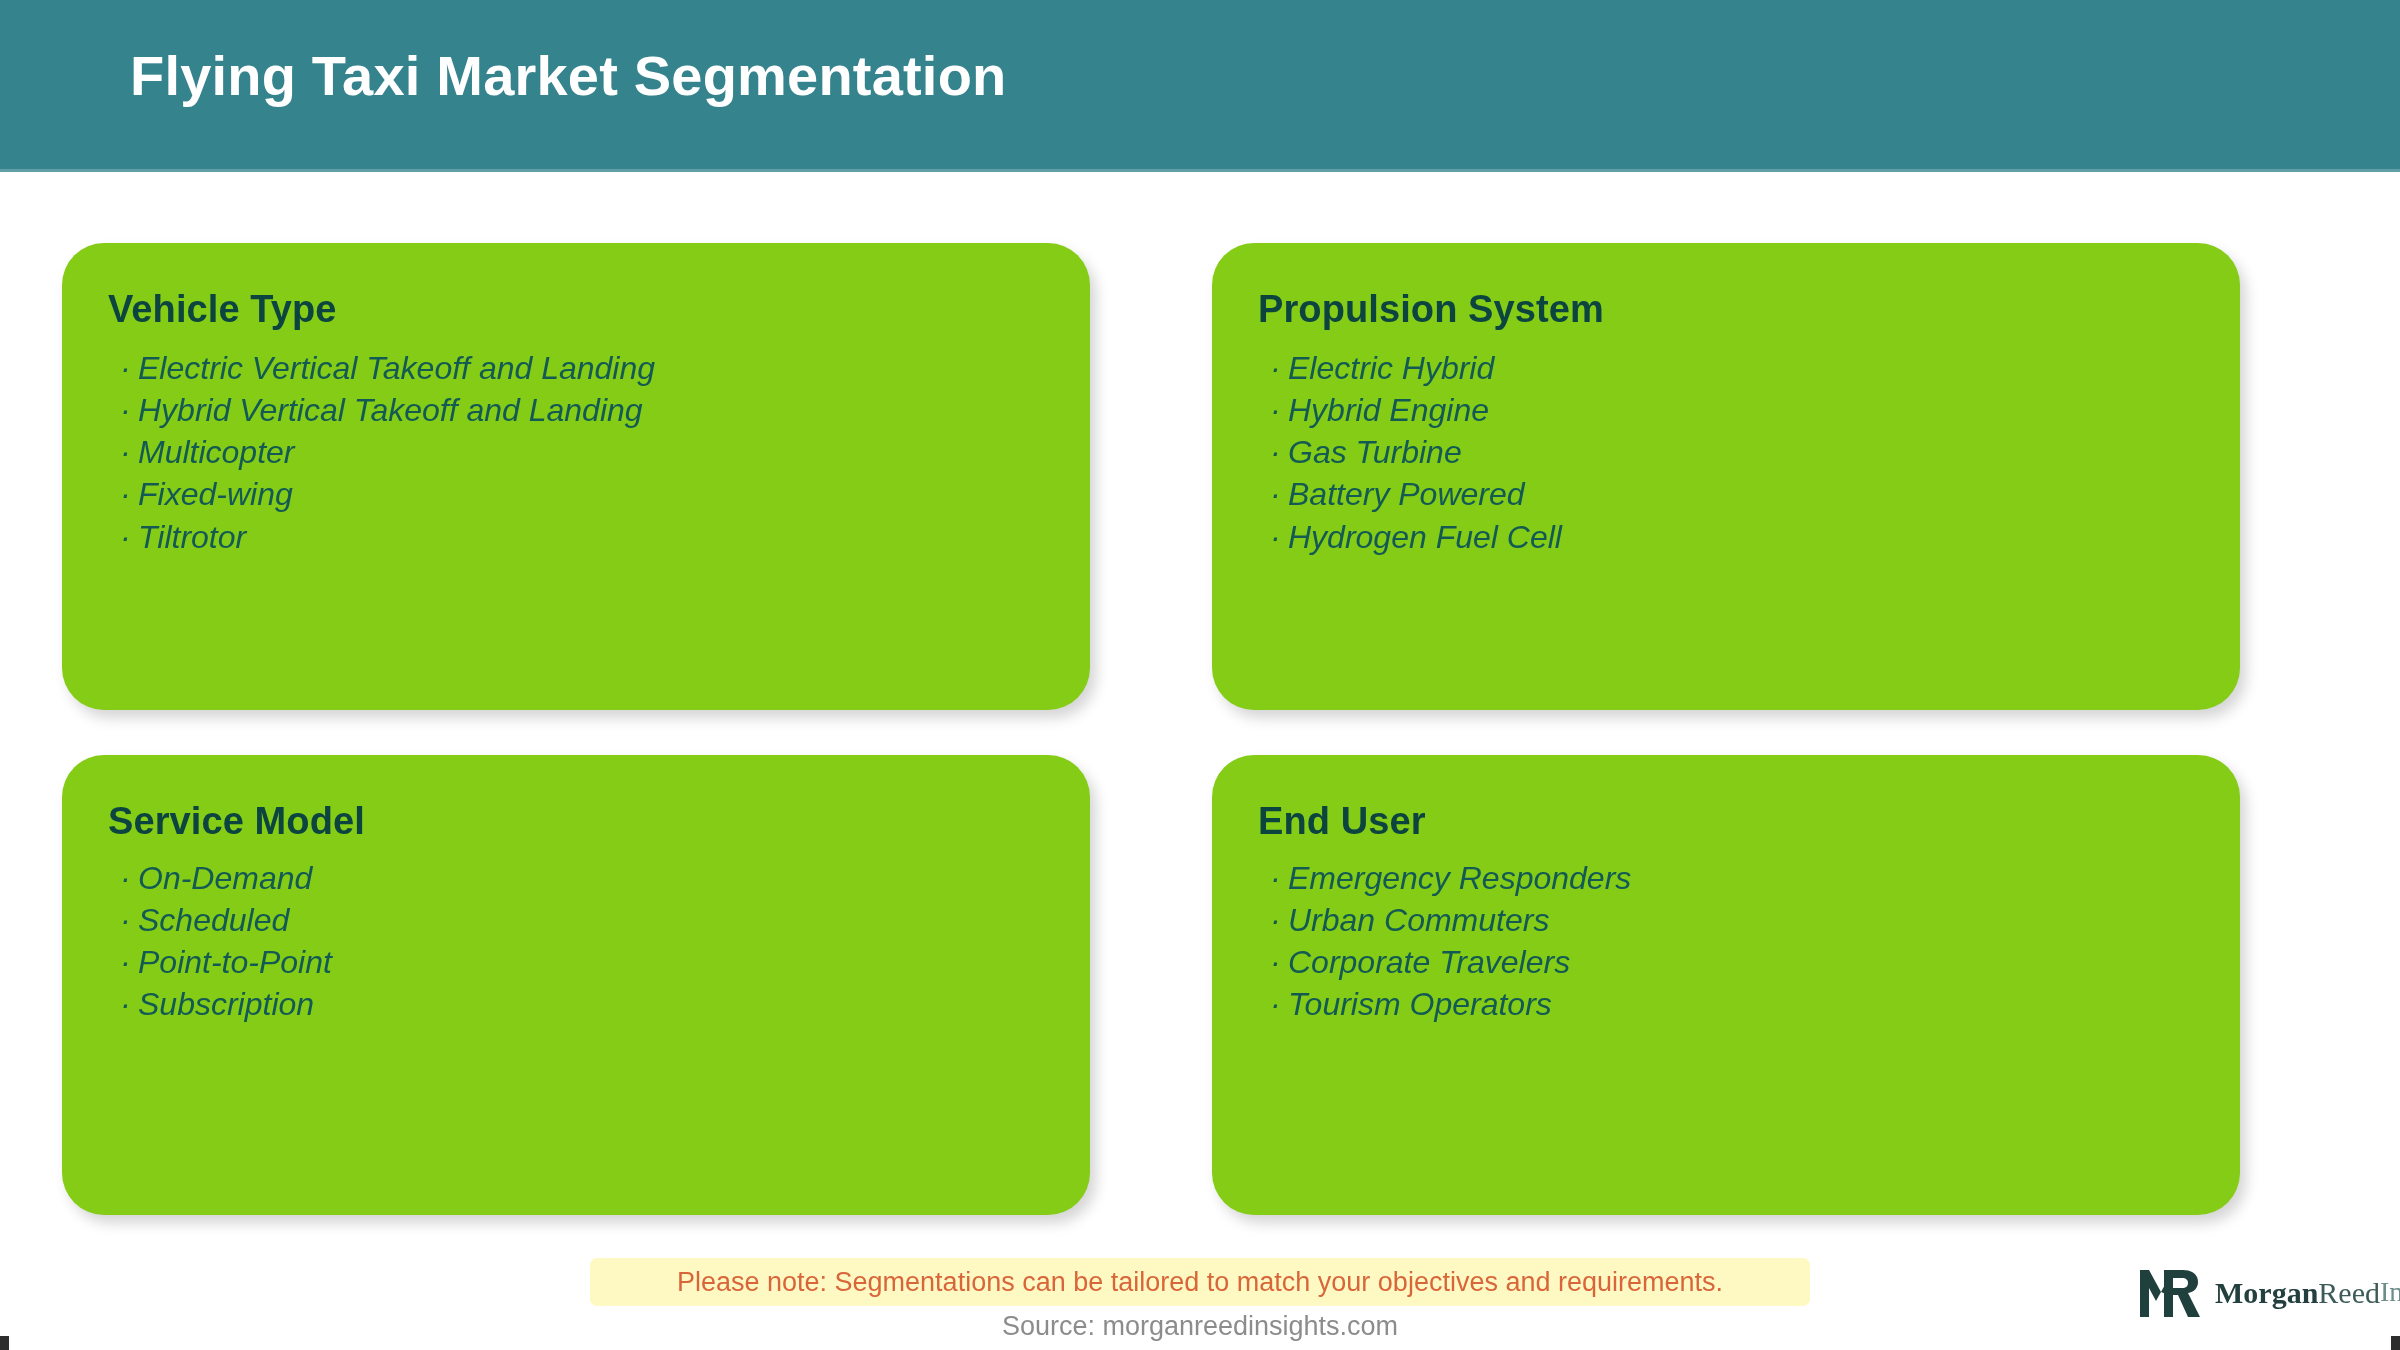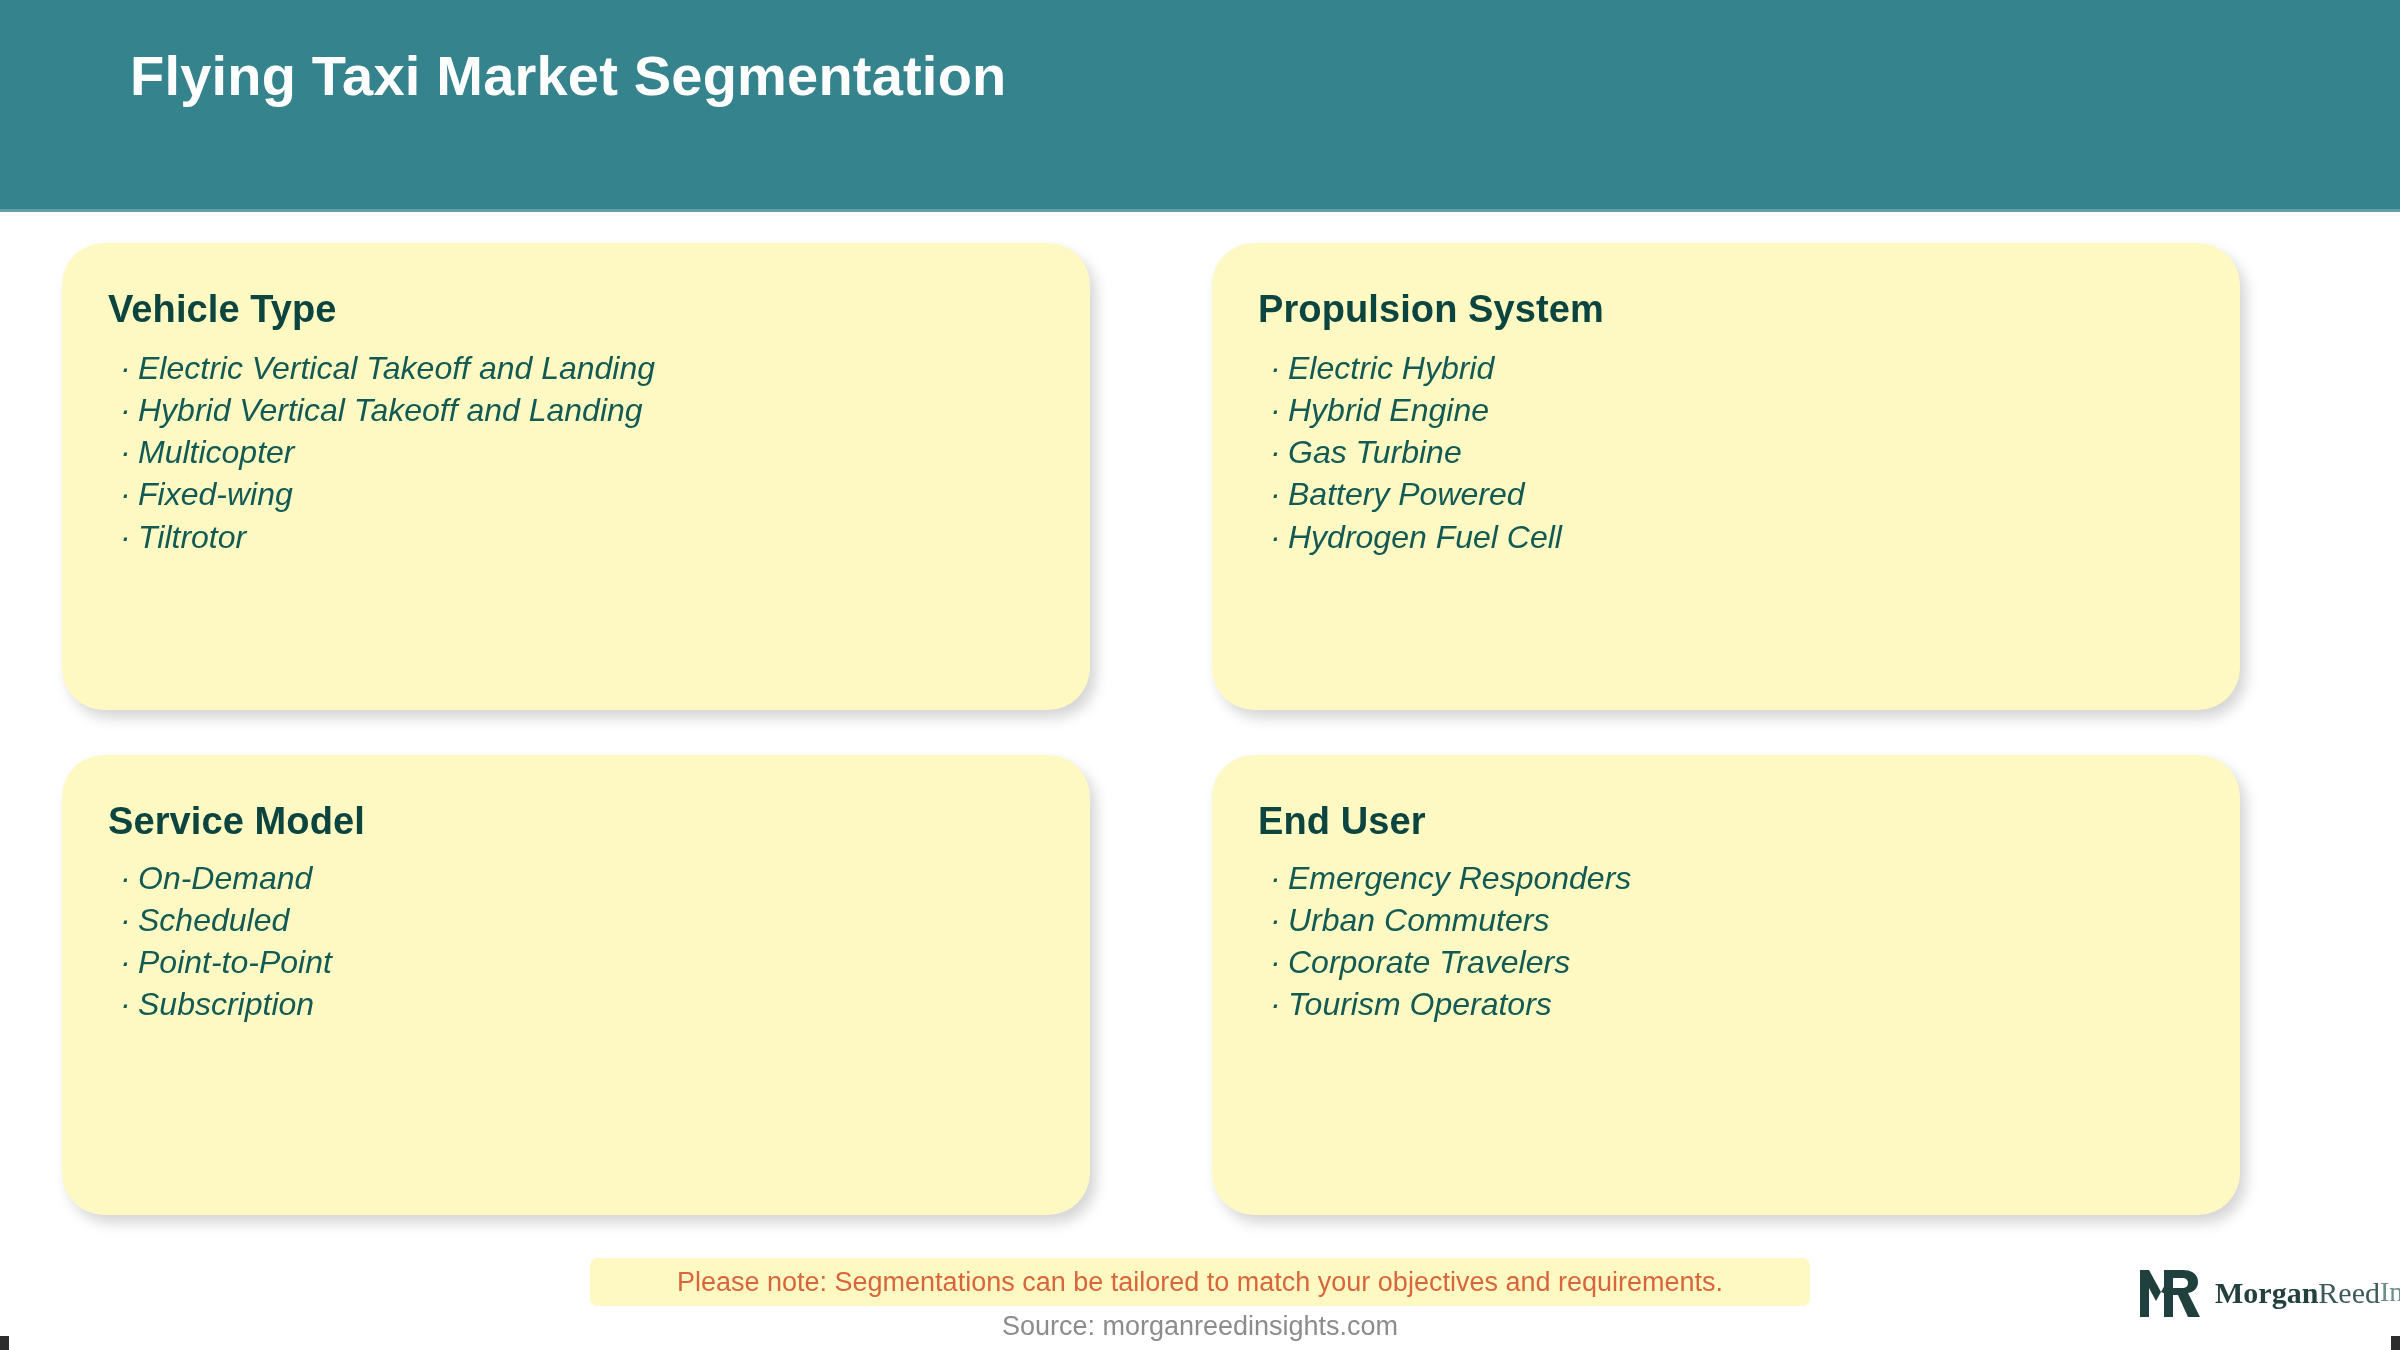--- a/index.html
+++ b/index.html
@@ -15,21 +15,21 @@
     font-family: "Liberation Sans", sans-serif;
     overflow: hidden;
   }
 
   
   .header-band {
     position: absolute;
     left: 0;
     top: 0;
     width: 2400px;
-    height: 212px;
+    height: 172px;
     background: #35838d;
   }
   .header-band::after {
     content: "";
     position: absolute;
     left: 0;
     bottom: 0;
     width: 100%;
     height: 3px;
     background: rgba(255,255,255,0.22);
@@ -53,21 +53,21 @@
     top: 243px;
     width: 2178px;
     height: 972px;
     display: grid;
     grid-template-columns: 1028px 1028px;
     grid-template-rows: 467px 460px;
     column-gap: 122px;
     row-gap: 45px;
   }
   .card {
-    background: #fef9c3;
+    background: #84cc16;
     border-radius: 42px;
     box-shadow: 6px 8px 14px rgba(0,0,0,0.17);
     padding: 44px 46px 30px 46px;
     box-sizing: border-box;
     position: relative;
   }
   .card-title {
     font-size: 38px;
     font-weight: bold;
     color: #0c4440;

